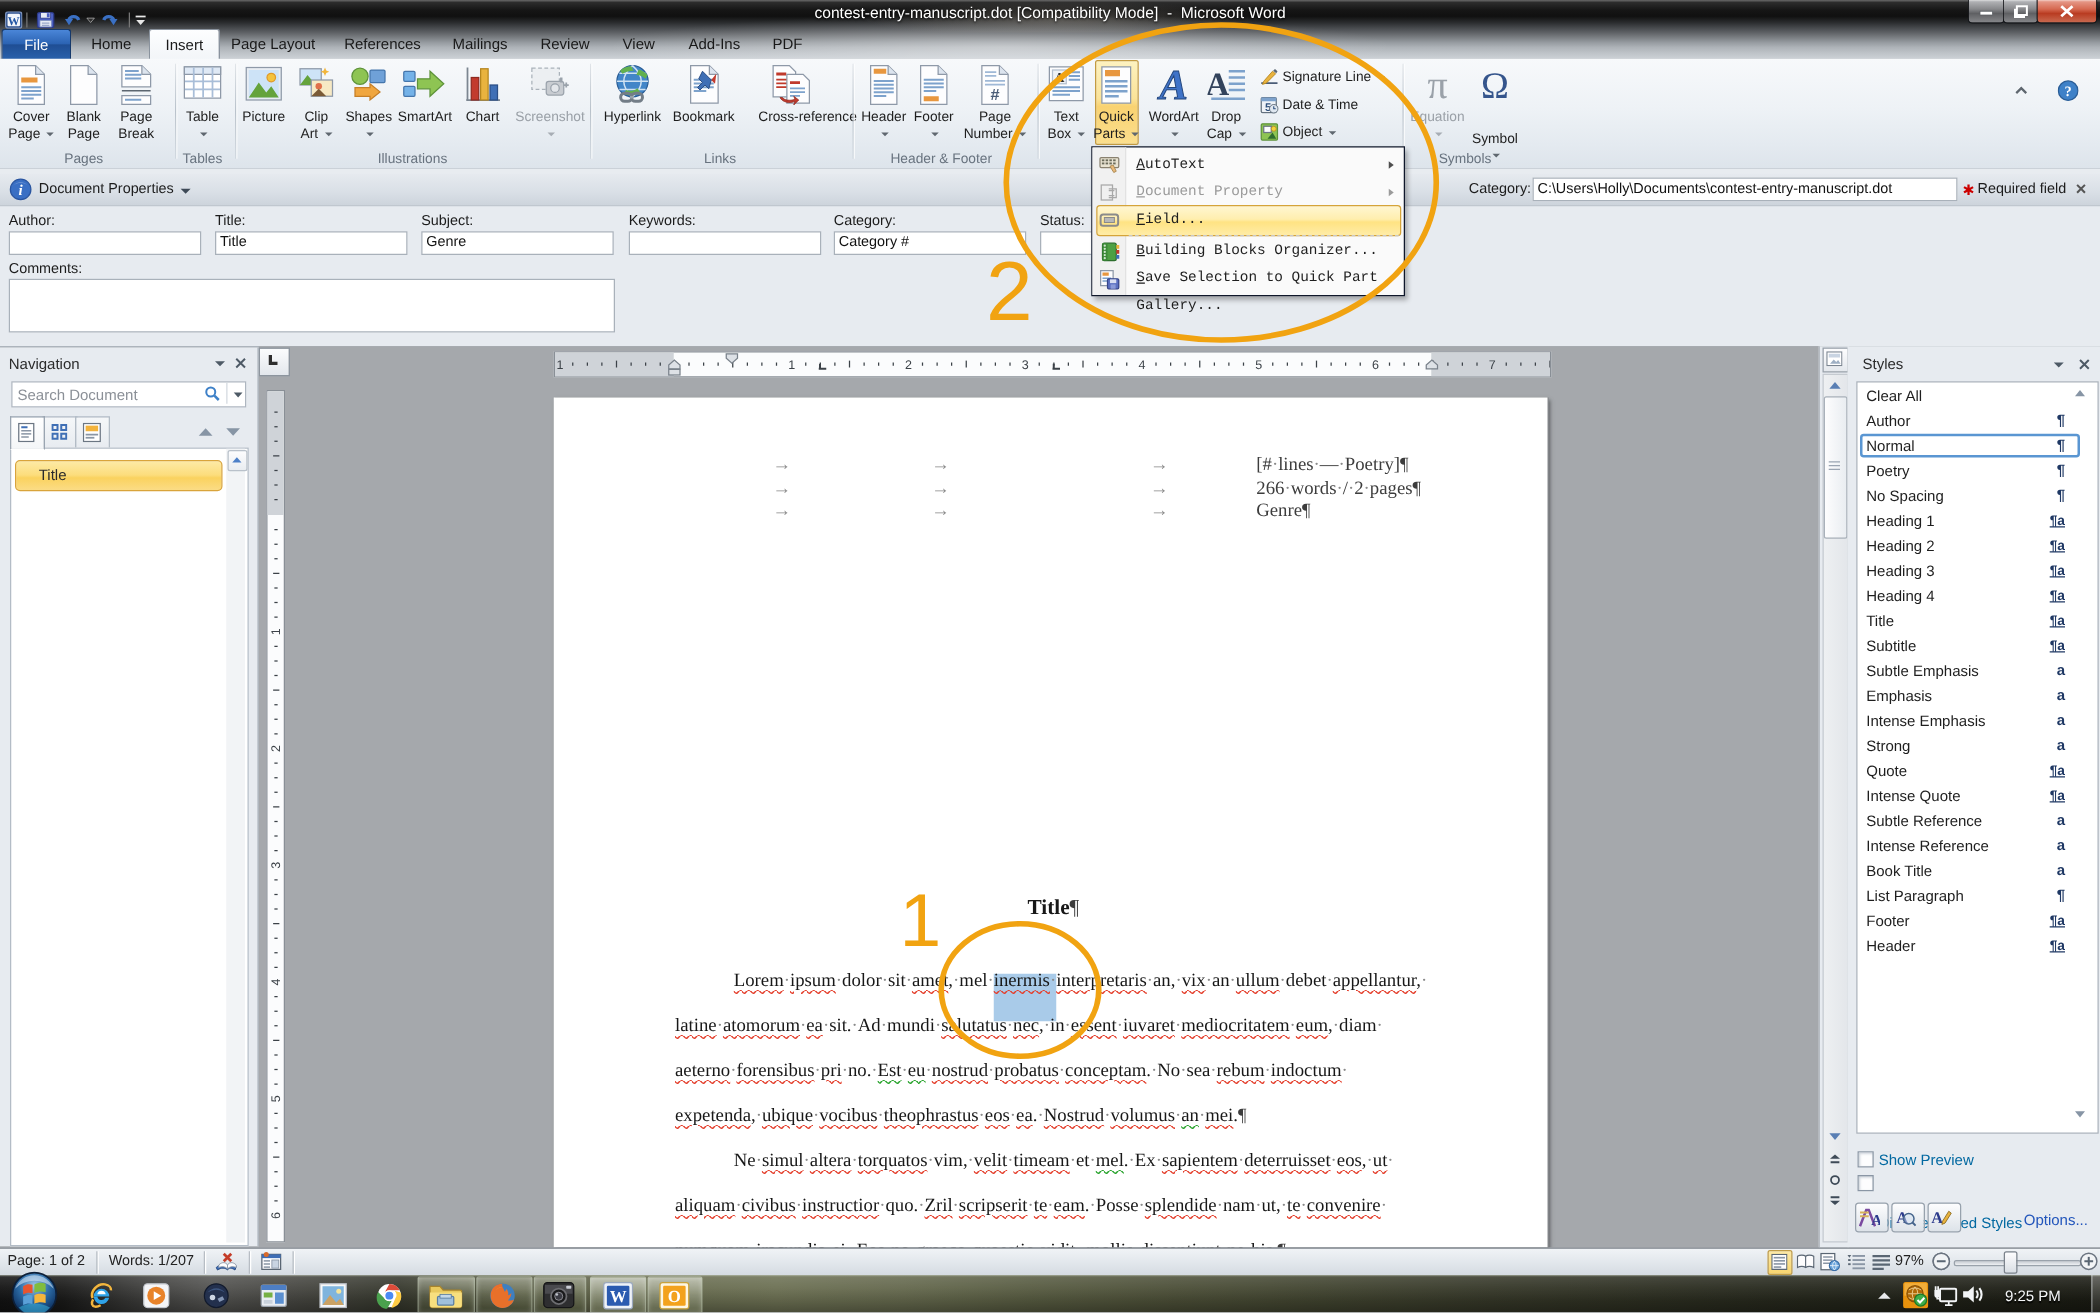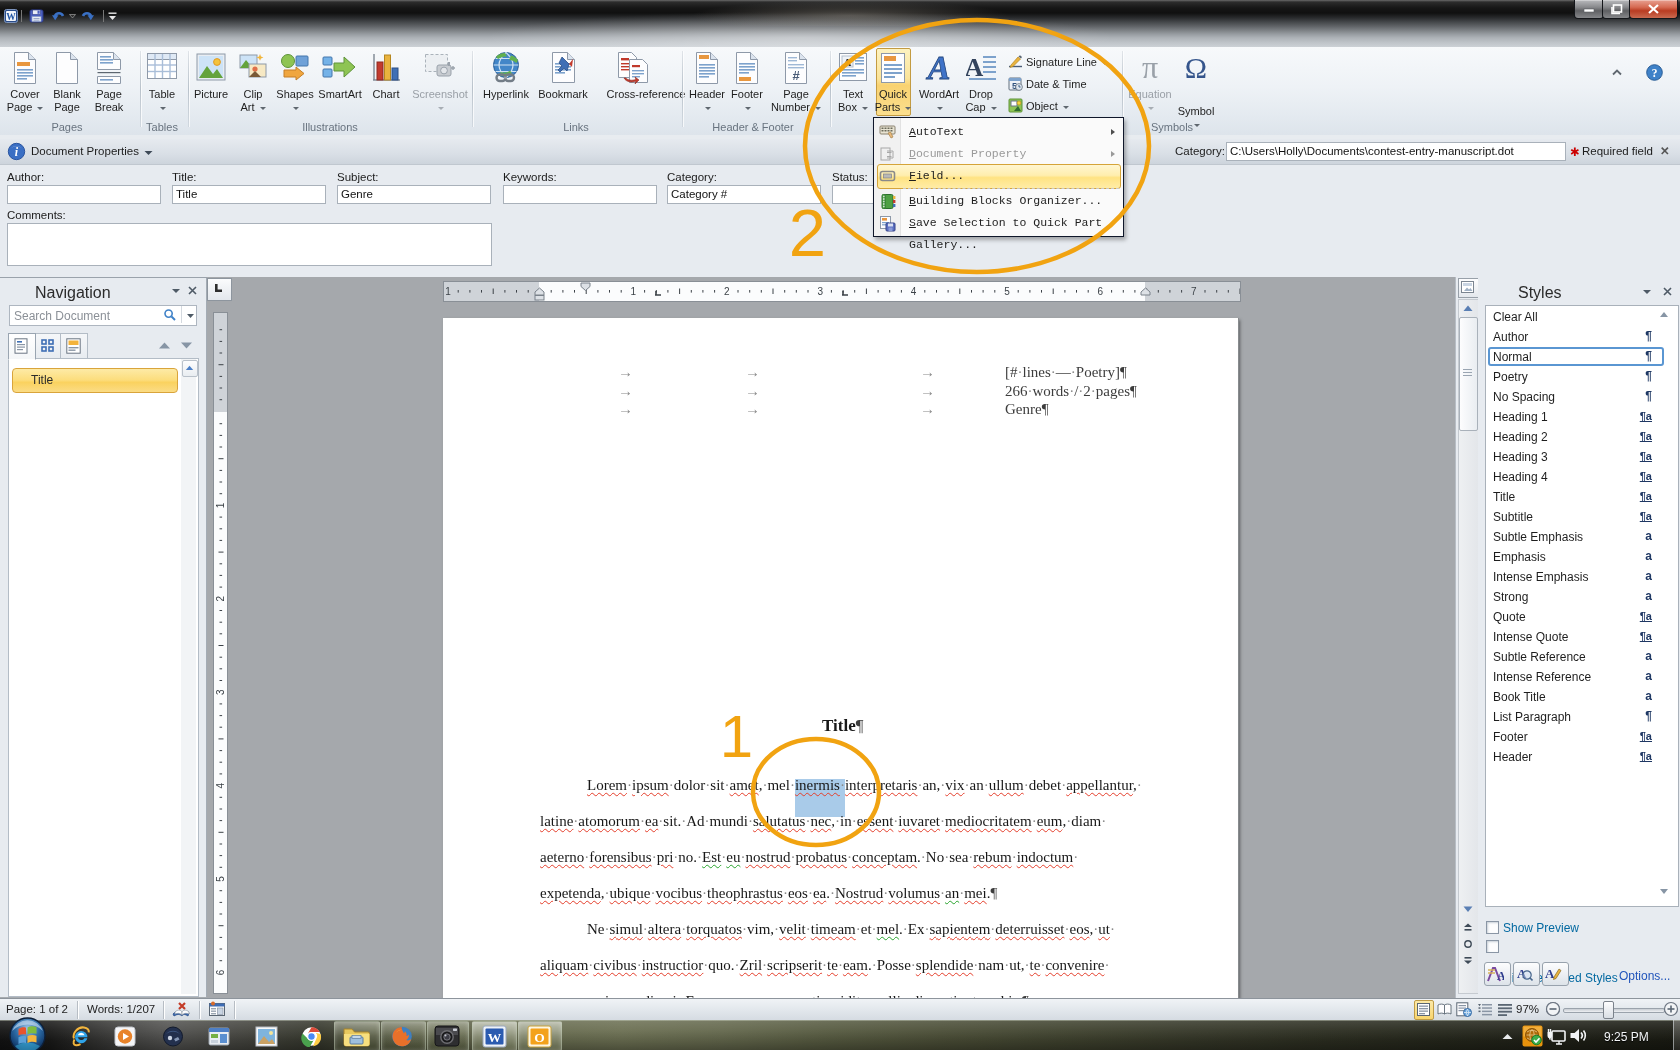--- a/index.html
+++ b/index.html
@@ -28,21 +28,21 @@
 .smalllabel{position:absolute;font-size:11px;color:#1e1e1e;}
 .dropcaret{display:inline-block;width:0;height:0;border-left:3px solid transparent;border-right:3px solid transparent;border-top:3.5px solid #5f676f;vertical-align:middle;margin-left:2px;}
 
 #docprops{left:0;top:139px;width:1680px;height:138px;background:#e7ebf0;border-bottom:1px solid #9aa2ab;}
 #dphead{left:0;top:0;width:1680px;height:25px;background:linear-gradient(180deg,#e6eaef 0%,#d9dfe6 60%,#cdd4dc 100%);border-bottom:1px solid #c0c7cf;}
 .dplabel{position:absolute;font-size:11.5px;color:#1c1c1c;}
 .dpinput{position:absolute;height:15px;background:#fff;border:1px solid #a9b1ba;font-size:11.5px;color:#111;padding:1px 3px;line-height:15px;}
 
 #navpane{left:0;top:278px;width:206px;height:719px;background:#e7ebf0;border-right:1px solid #a3abb4;}
 #stylespane{left:1478px;top:277px;width:202px;height:721px;background:#e7ebf0;}
-.panehead{font-size:16px;color:#2b2b2b;margin-left:28px;}
+.panehead{font-size:12px;color:#2b2b2b;}
 
 #docarea{left:207px;top:277px;width:1248px;height:721px;background:#a5a8ac;overflow:hidden;}
 #page{position:absolute;left:236px;top:41px;width:795px;height:680px;background:#fff;box-shadow:1px 0 0 #888b8e,2px 2px 3px rgba(60,62,64,.7);}
 
 #statusbar{left:0;top:998px;width:1680px;height:22px;background:linear-gradient(180deg,#f0f3f6 0%,#e2e7ec 50%,#d4dae1 100%);border-top:1px solid #8d949c;font-size:11.5px;color:#222;}
 
 #taskbar{left:0;top:1020px;width:1680px;height:30px;background:linear-gradient(90deg,#121212 0%,#191918 3%,#3e3e3c 7%,#525250 10%,#454540 14%,#35372c 19%,#4c4f3a 23%,#5c5f46 27%,#666a4e 31%,#6b6f52 37%,#63674c 43%,#565a40 49%,#4a4d36 56%,#3f422e 63%,#343627 71%,#2b2d20 79%,#24261b 86%,#1f2017 93%,#191a12 100%);}
 #taskbar:before{content:"";position:absolute;left:0;top:0;width:100%;height:1px;background:rgba(190,200,180,.45);}
 .tbtn{position:absolute;top:1px;width:44px;height:28px;border:1px solid rgba(200,210,190,.5);border-radius:2px;background:linear-gradient(180deg,rgba(255,255,255,.28),rgba(255,255,255,.08) 45%,rgba(0,0,0,.12));box-shadow:inset 0 0 4px rgba(255,255,255,.25);}
 .bodyline{position:absolute;white-space:nowrap;font-family:"Liberation Serif",serif;font-size:15px;color:#181818;}
@@ -64,20 +64,21 @@
 .sbdiv{top:2px;width:1px;height:18px;background:#b7bdc4;box-shadow:1px 0 0 #fff;}
 .strow{position:absolute;left:10px;width:186px;height:20px;font-size:12px;color:#1e1e1e;}
 .strow .sym{position:absolute;right:22px;top:1px;font-family:"Liberation Sans";font-weight:bold;color:#1f3864;font-size:12px;}
 .sym u{font-size:11px;}
 </style></head>
 <body>
 <div id="screen">
   <div class="abs" id="titlebar"></div>
   <div class="abs" id="titlecloud"></div>
   <div class="abs" style="left:640px;top:0;width:420px;height:26px;background:radial-gradient(ellipse 210px 20px at 50% 60%,rgba(170,162,150,.38),rgba(170,162,150,0) 75%);"></div>
+  <div class="abs" id="titletext">contest-entry-manuscript.dot [Compatibility Mode]&nbsp; - &nbsp;Microsoft Word</div>
 
   <div class="abs winbtn" style="left:1574px;width:28px;"><svg width="28" height="18" viewBox="0 0 28 18">
         <rect x="9" y="9" width="10" height="3" fill="#fff" stroke="#5a5e63" stroke-width="0.6"></rect>
       </svg></div>
   <div class="abs winbtn" style="left:1602px;width:27px;"><svg width="27" height="18" viewBox="0 0 27 18">
         <rect x="10.5" y="5" width="8" height="7" fill="none" stroke="#fff" stroke-width="1.6"></rect>
         <path d="M9 7 v6.5 h8" fill="none" stroke="#fff" stroke-width="1.6"></path>
       </svg></div>
   <div class="abs winbtn" id="btnclose" style="left:1629px;width:47px;"><svg width="47" height="18" viewBox="0 0 47 18">
         <path d="M19 5 l9 8 M28 5 l-9 8" stroke="#fff" stroke-width="2.2"></path>
@@ -106,20 +107,32 @@
       </svg>
     <svg class="abs" style="left:81px;top:5px;" width="14" height="14" viewBox="0 0 14 14">
         <path d="M2 7 A 4.2 4 0 0 1 10 7" fill="none" stroke="#3a70c4" stroke-width="2.6"></path>
         <path d="M13 6.2 L6.5 6.2 L9.8 11.2z" fill="#3a70c4"></path>
       </svg>
     <div class="abs" style="left:103px;top:6px;width:1px;height:12px;background:#777;"></div>
     <svg class="abs" style="left:107px;top:7px;" width="11" height="11" viewBox="0 0 11 11">
         <rect x="1.5" y="1.5" width="8" height="1.4" fill="#e8e8e8"></rect>
         <path d="M2 5 l7 0 -3.5 4z" fill="#e8e8e8"></path>
       </svg>
+  </div>
+  <div class="abs" id="tabrow">
+    <div class="rtab" id="tab-file" style="left:1px;width:54px;">File</div>
+    <div class="rtab" style="left:62px;width:54px;">Home</div>
+    <div class="rtab" id="tab-insert" style="left:119px;width:55px;">Insert</div>
+    <div class="rtab" style="left:180px;width:77px;">Page Layout</div>
+    <div class="rtab" style="left:270px;width:72px;">References</div>
+    <div class="rtab" style="left:354px;width:60px;">Mailings</div>
+    <div class="rtab" style="left:425px;width:54px;">Review</div>
+    <div class="rtab" style="left:489px;width:44px;">View</div>
+    <div class="rtab" style="left:543px;width:57px;">Add-Ins</div>
+    <div class="rtab" style="left:610px;width:40px;">PDF</div>
   </div>
   <div class="abs" id="ribbon">
 
     <svg class="abs" style="left:12px;top:4px;" width="26" height="34" viewBox="0 0 26 34">
         <path d="M2.5 1.5h14l7 7v24h-21z" fill="#fdfdfe" stroke="#8e99a8"></path>
         <path d="M16.5 1.5v7h7" fill="#dce4ee" stroke="#8e99a8"></path>
         <rect x="5" y="11" width="13" height="4" fill="#e8973f"></rect>
         <rect x="5" y="18" width="16" height="1.6" fill="#7da2cc"></rect>
         <rect x="5" y="21" width="16" height="1.6" fill="#7da2cc"></rect>
         <rect x="5" y="24" width="16" height="1.6" fill="#7da2cc"></rect>

